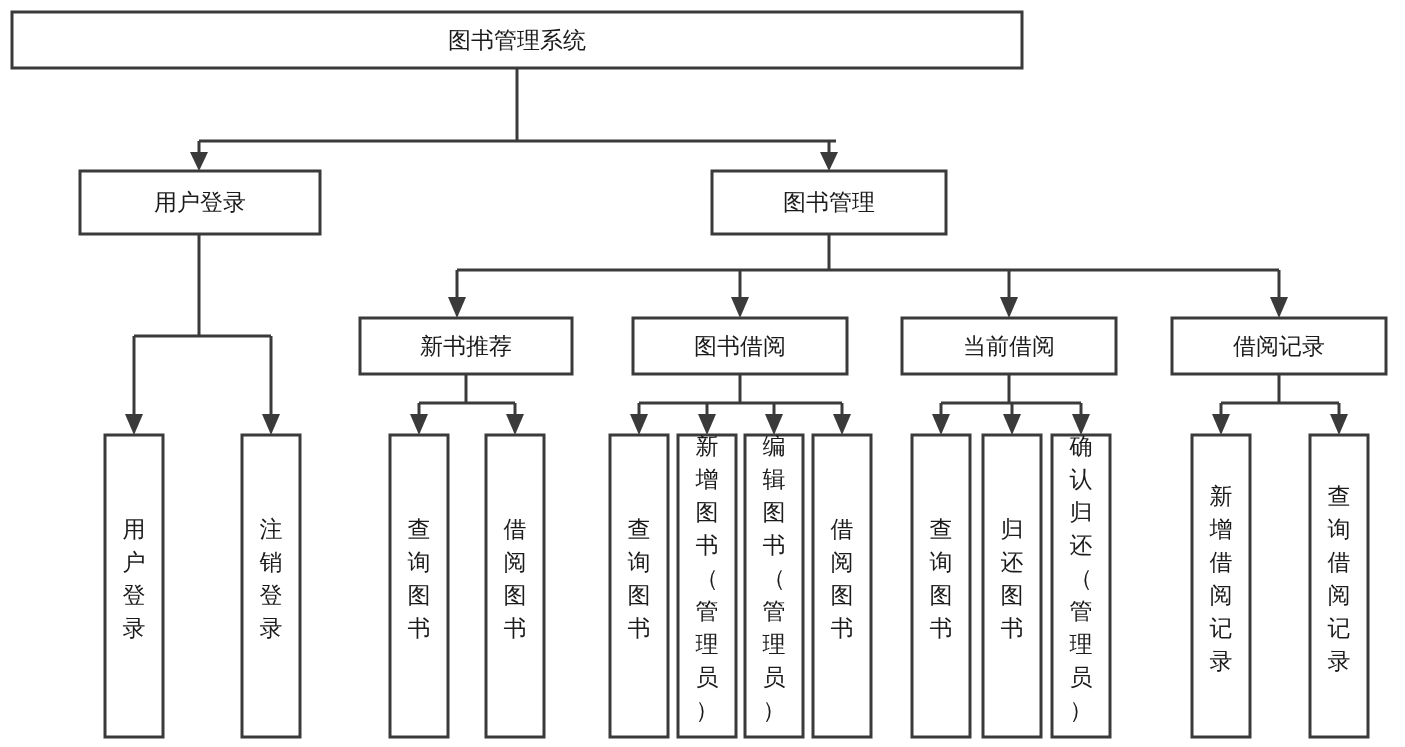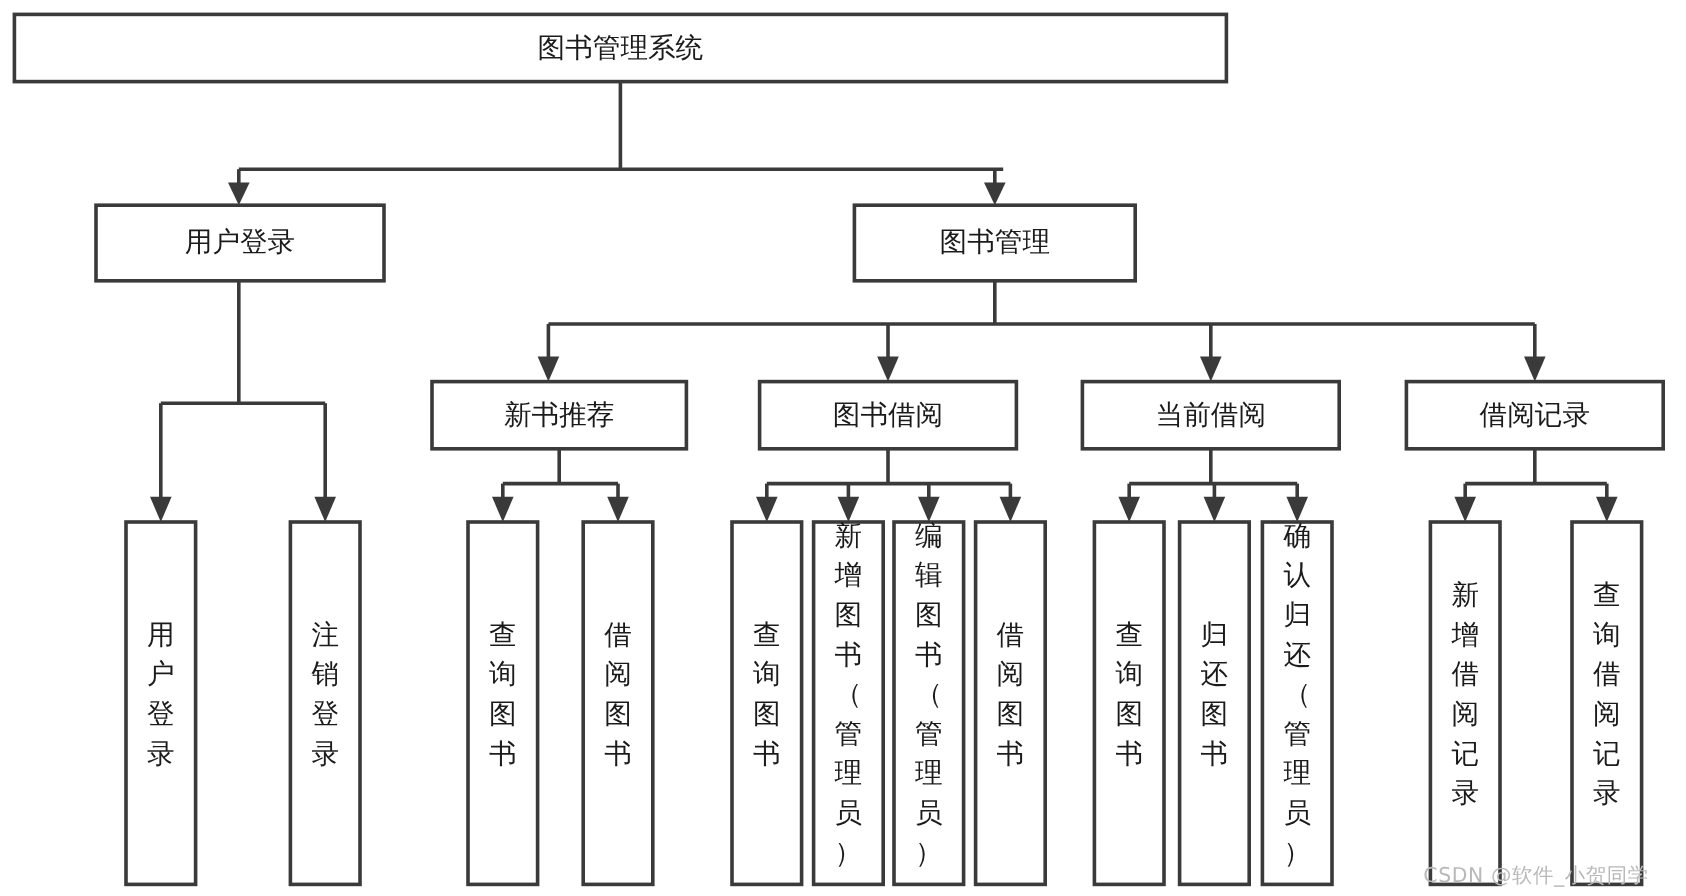--- a/index.html
+++ b/index.html
@@ -213,15 +213,14 @@
       <rect class="node-box" x="1192" y="435" width="58" height="302"></rect>
       <text class="node-label-v" x="1221" y="586"><tspan x="1221" y="503.5">新</tspan><tspan x="1221" y="536.5">增</tspan><tspan x="1221" y="569.5">借</tspan><tspan x="1221" y="602.5">阅</tspan><tspan x="1221" y="635.5">记</tspan><tspan x="1221" y="668.5">录</tspan></text>
     </g>
     <g>
       <rect class="node-box" x="1310" y="435" width="58" height="302"></rect>
       <text class="node-label-v" x="1339" y="586"><tspan x="1339" y="503.5">查</tspan><tspan x="1339" y="536.5">询</tspan><tspan x="1339" y="569.5">借</tspan><tspan x="1339" y="602.5">阅</tspan><tspan x="1339" y="635.5">记</tspan><tspan x="1339" y="668.5">录</tspan></text>
     </g>
 
   </svg>
 
-  <div class="watermark">CSDN @软件_小贺同学</div>
 
 </div>
 
 </body></html>

